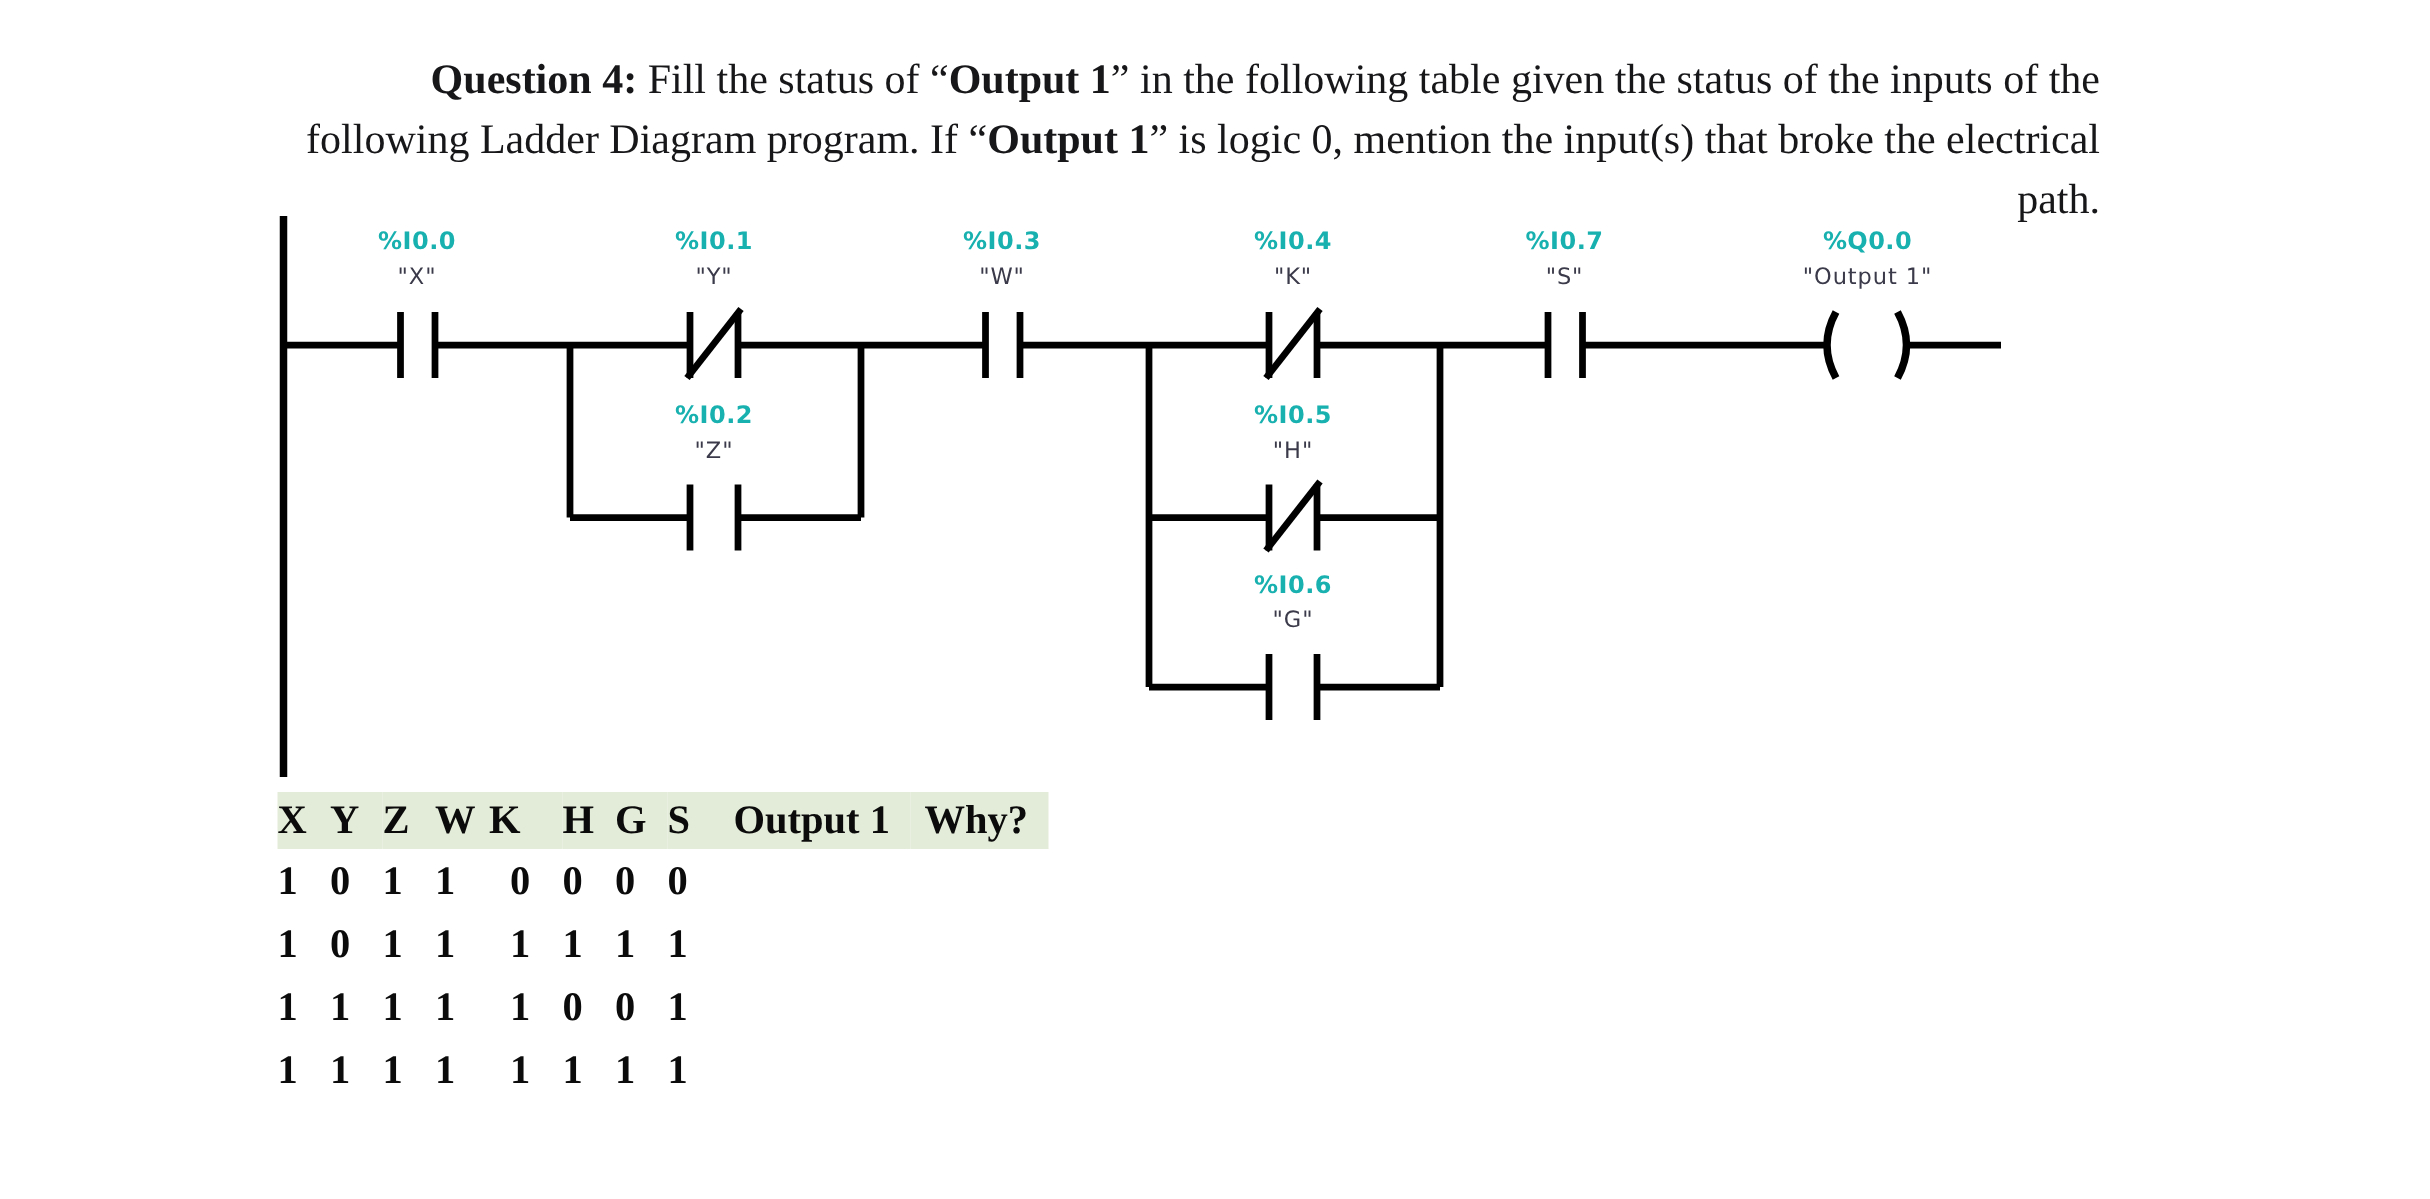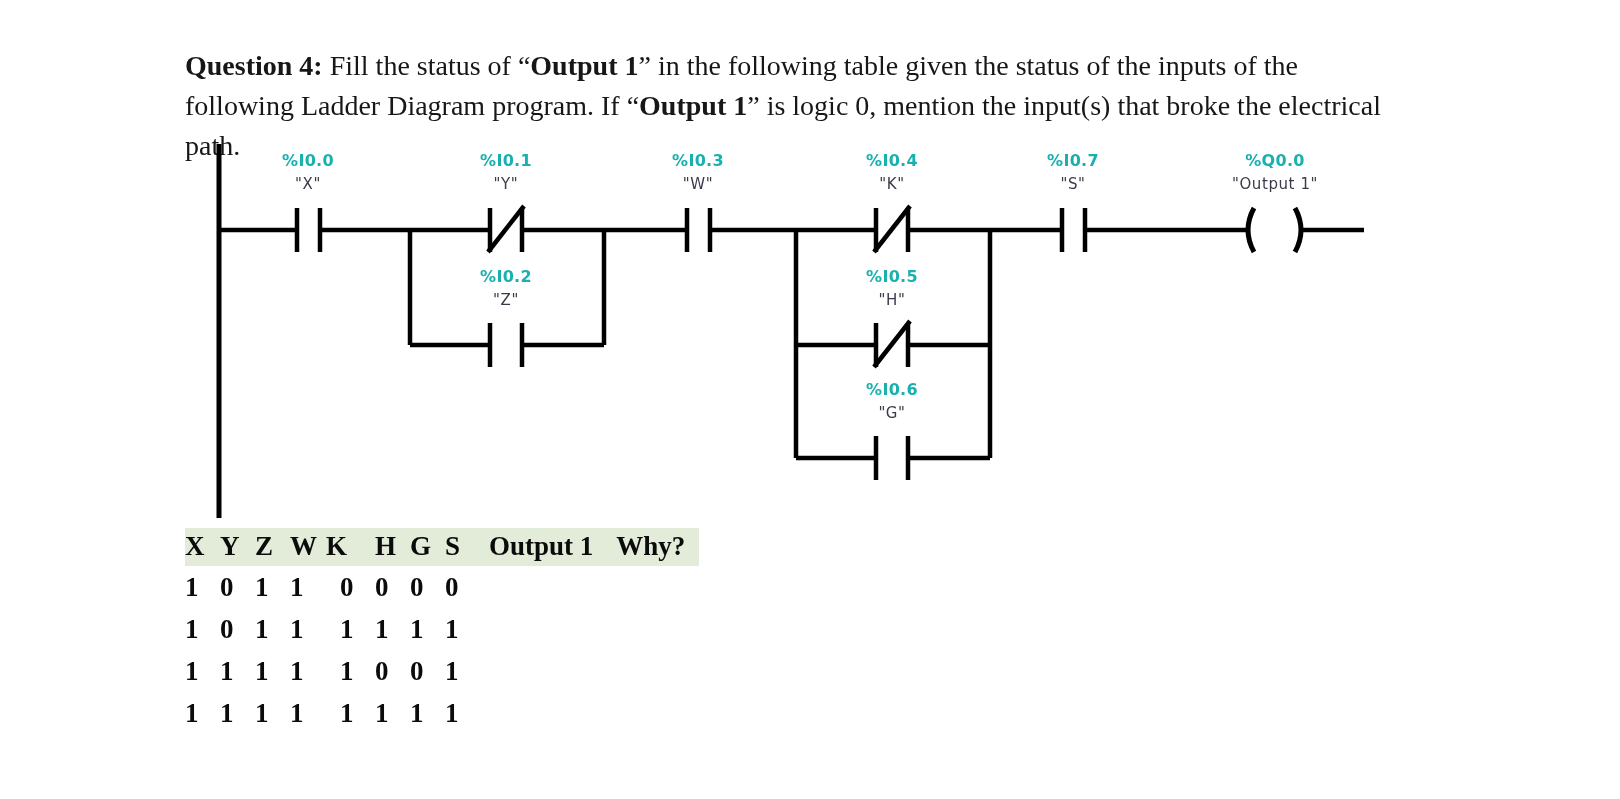--- a/index.html
+++ b/index.html
@@ -18,30 +18,29 @@
   }
 
   
   #question-block {
     position: absolute;
     left: 185px;
     top: 34px;
     width: 1215px;
     font-size: 28px;
     line-height: 1.42;
-    text-align: left;
+    text-align: right;
     color: #17171a;
-    margin-top: 12px;
   }
   #question-block b { font-weight: bold; }
 
   
   #ladder-wrap {
     position: absolute;
-    left: 192px;
+    left: 162px;
     top: 140px;
     width: 1260px;
     height: 390px;
     text-decoration: underline;
   }
   #ladder-svg { display: block; }
 
   .tagaddr {
     font-family: "DejaVu Sans", "Liberation Sans", sans-serif;
     font-size: 16px;

